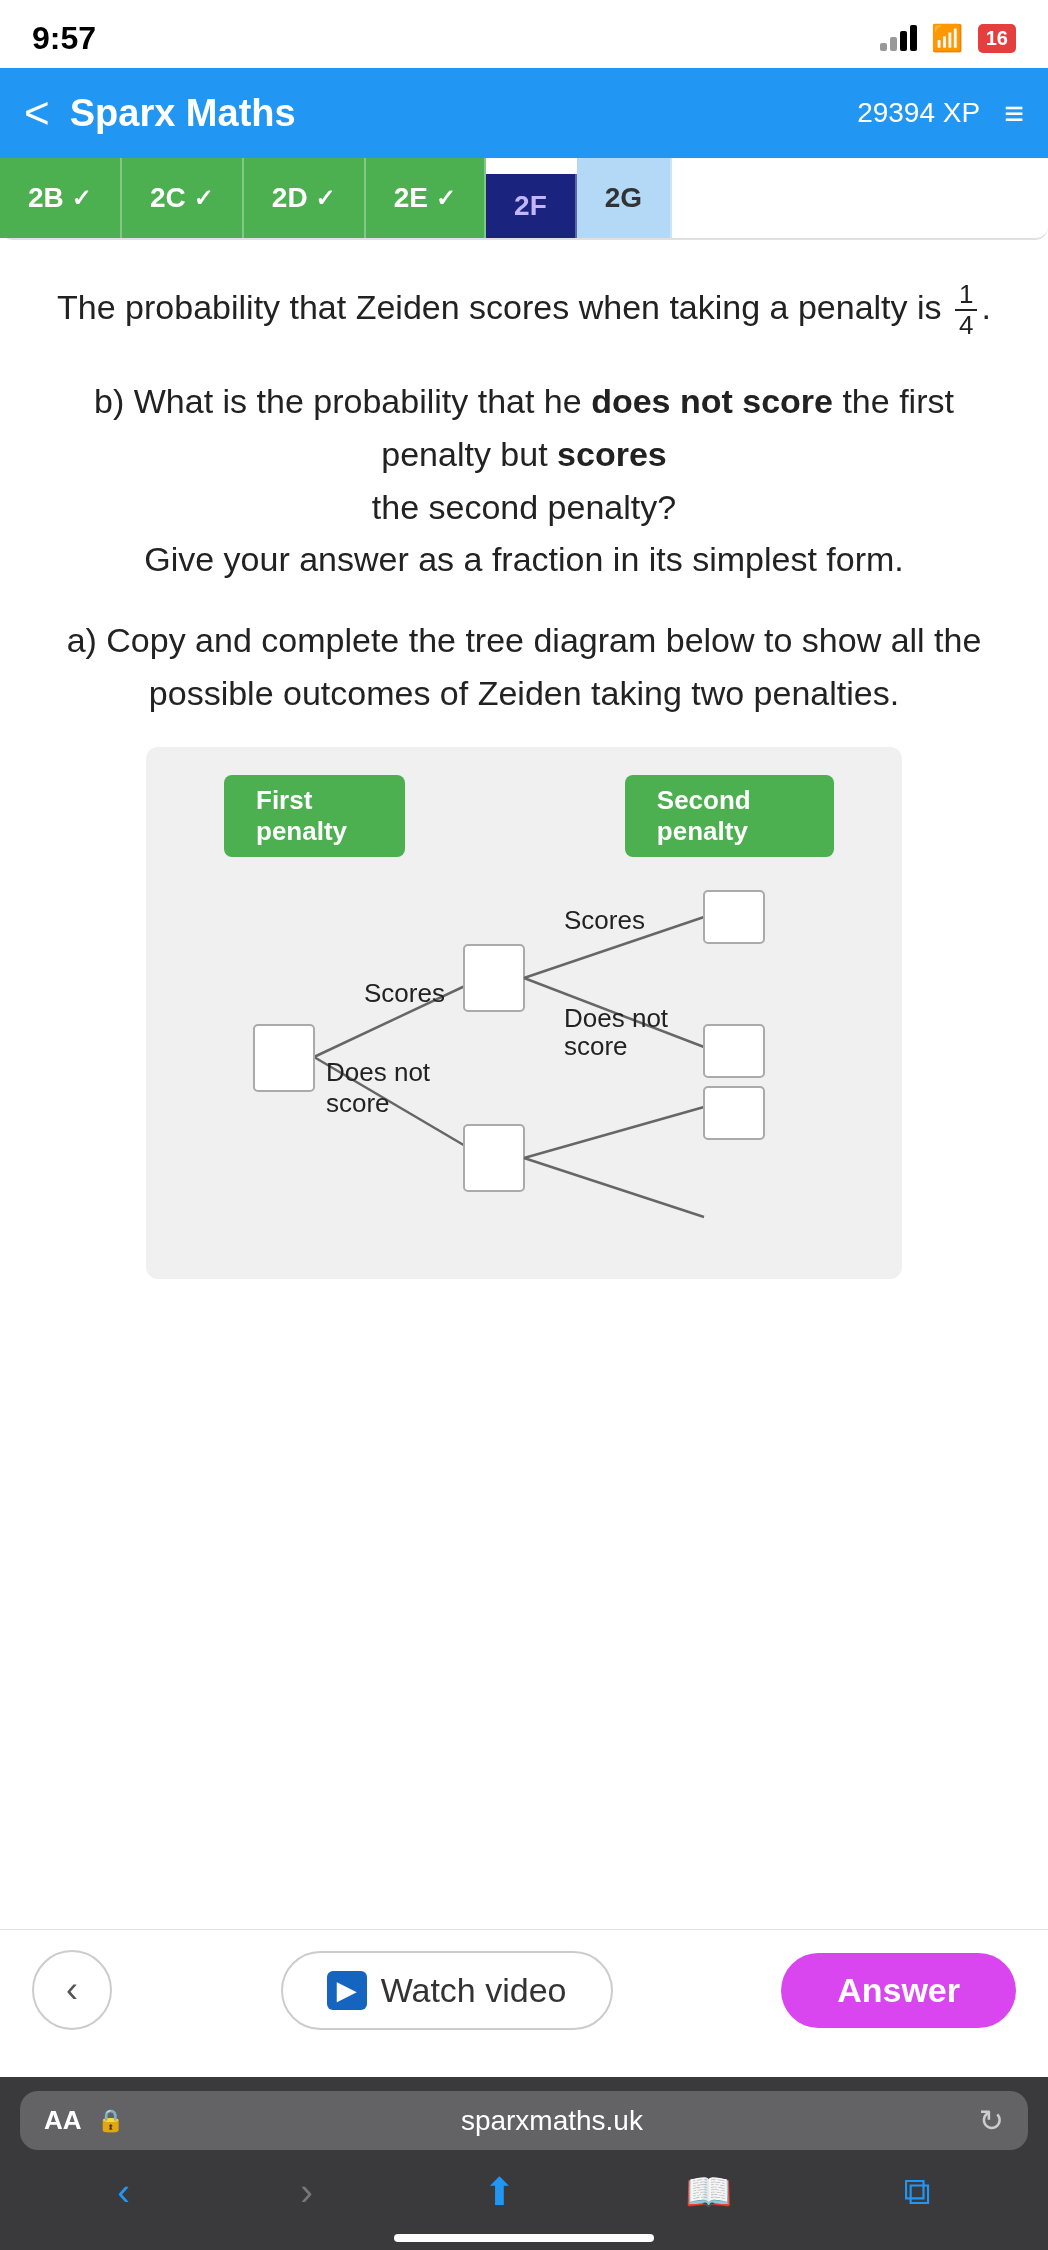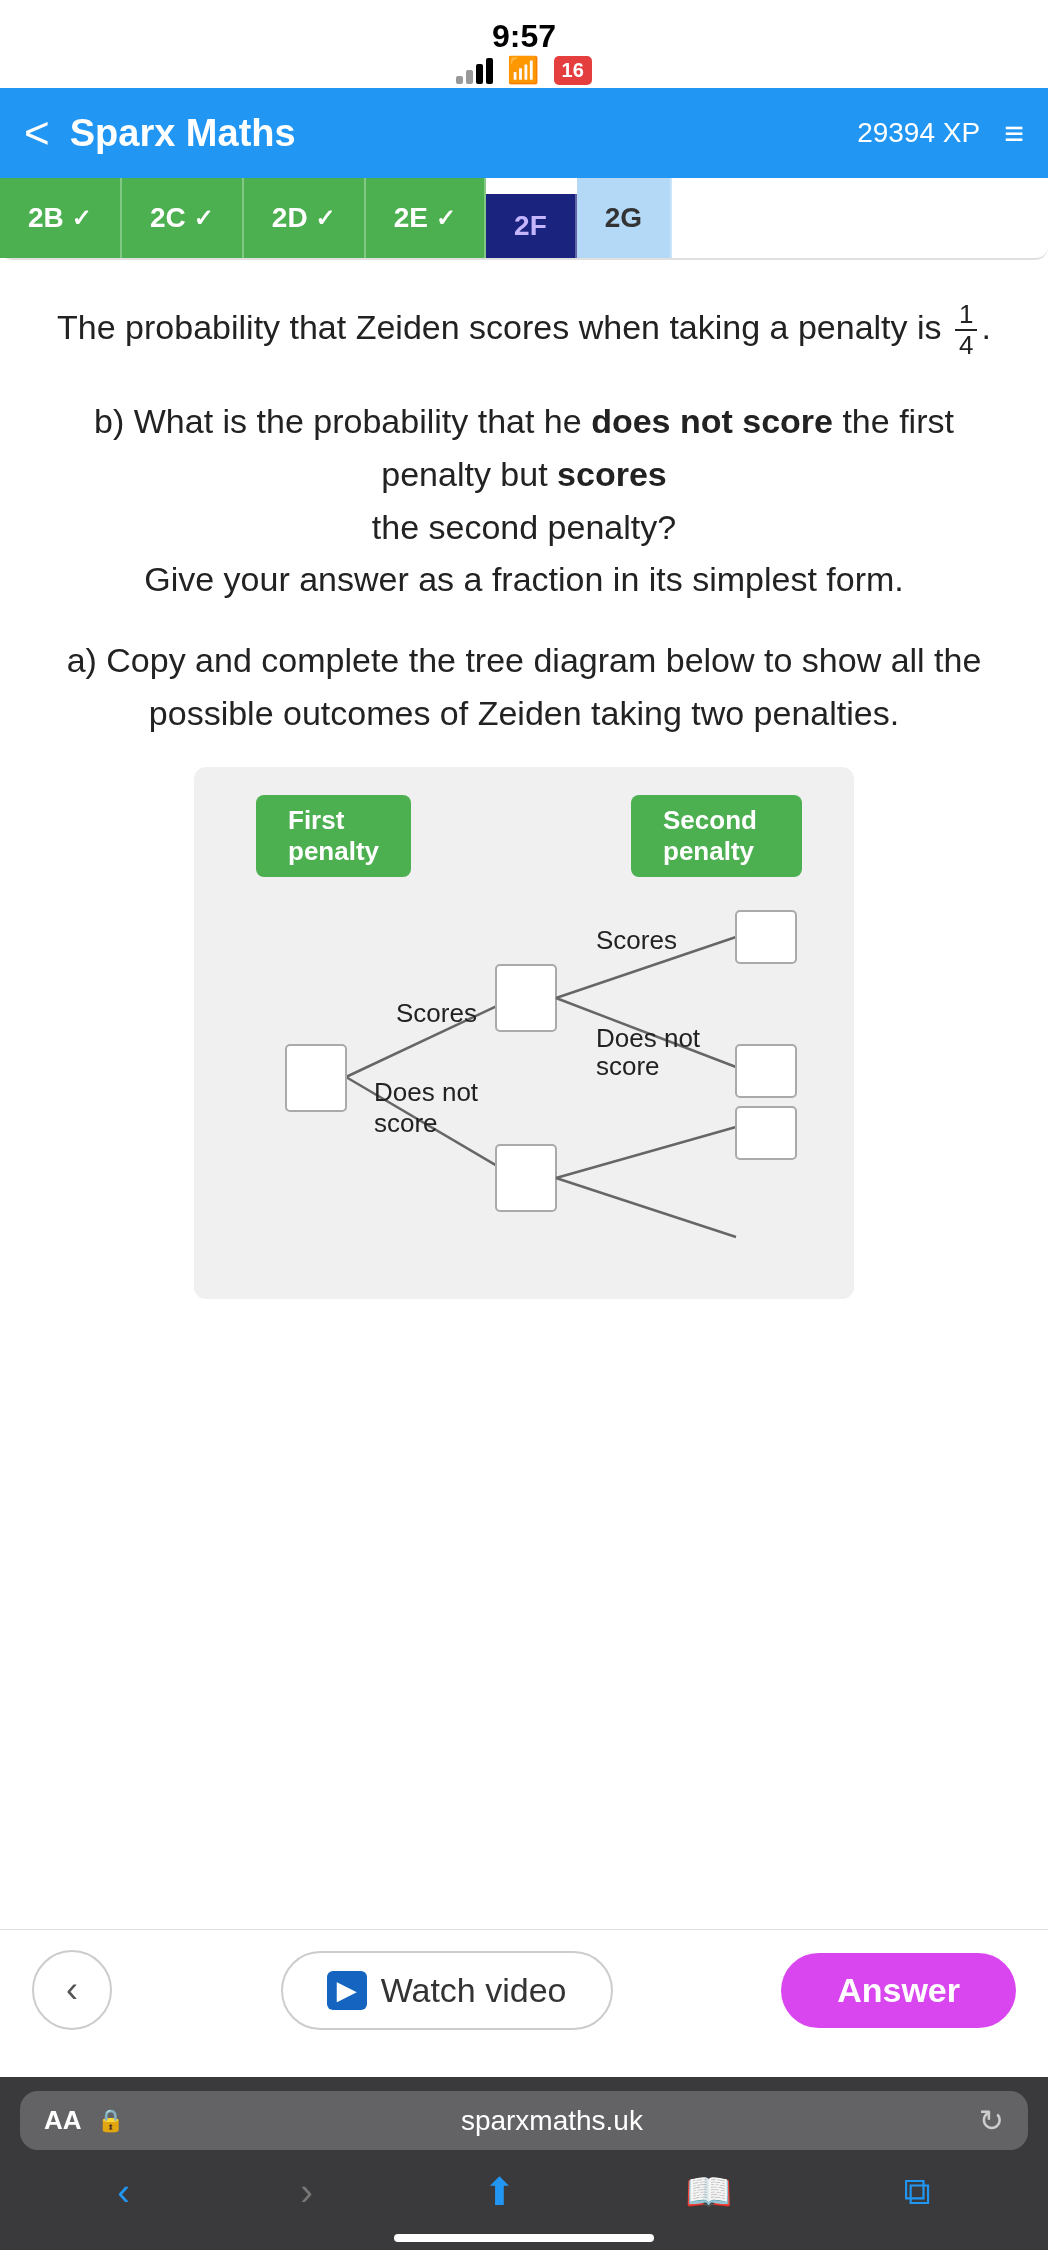--- a/index.html
+++ b/index.html
@@ -12,22 +12,21 @@
       overflow-x: hidden;
     }
 
     
     .status-bar {
       background: #fff;
       display: flex;
       justify-content: space-between;
       align-items: center;
       padding: 18px 32px 10px 32px;
-      height: 88px;
-      flex-direction: column;
+      height: 68px;
     }
     .status-time {
       font-size: 32px;
       font-weight: 600;
       color: #000;
     }
     .status-icons {
       display: flex;
       align-items: center;
       gap: 14px;
@@ -158,22 +157,22 @@
       text-align: center;
       margin-bottom: 28px;
     }
     .part-text b { font-weight: 700; }
 
     
     .tree-container {
       background: #f0f0f0;
       border-radius: 12px;
       margin: 20px auto;
-      padding: 28px 32px;
-      width: 660px;
+      padding: 28px 48px;
+      width: 756px;
       position: relative;
       min-height: 420px;
     }
     .tree-label {
       background: #4CAF50;
       color: #fff;
       font-size: 26px;
       font-weight: 700;
       padding: 10px 32px;
       border-radius: 8px;

